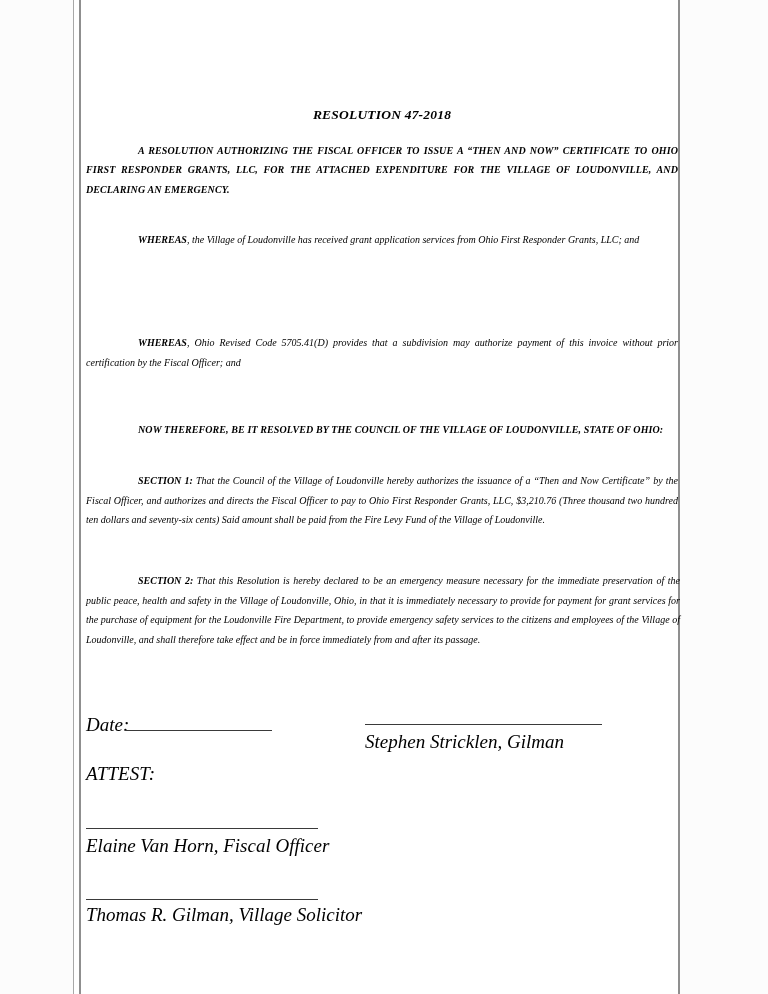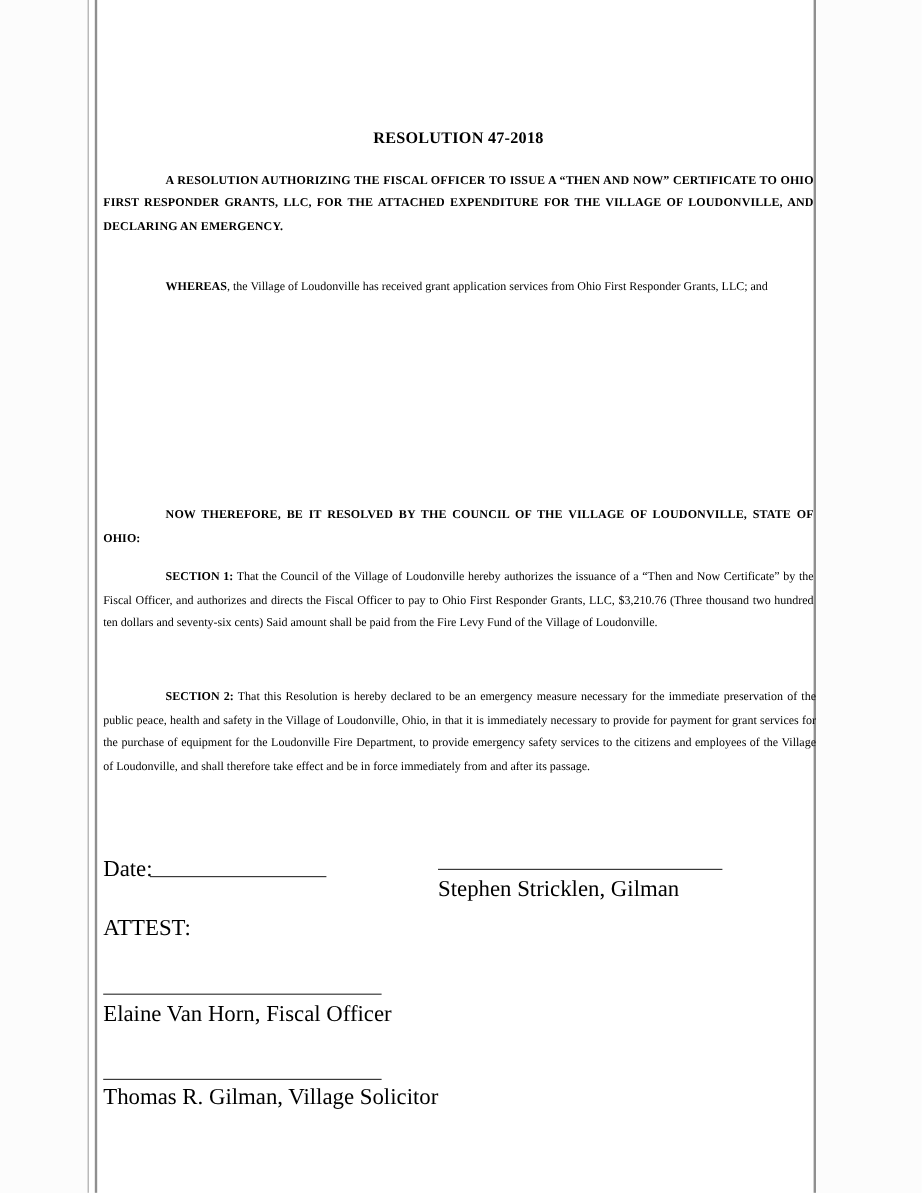--- a/index.html
+++ b/index.html
@@ -48,20 +48,21 @@
   .gutter.left  { left: 0;     width: 73px; }
   .gutter.right { left: 680px; width: 88px; }
 
   
   #content {
     position: absolute;
     left: 86px;
     top: 0;
     width: 592px;   
     height: 994px;
+    font-style: italic;
   }
 
   .doc-title {
     position: absolute;
     left: 0;
     top: 107px;
     width: 592px;
     text-align: center;
     font-weight: bold;
     font-size: 13.5px;
@@ -151,20 +152,23 @@
 
     <div class="block caps" id="heading-block">
       <p>A RESOLUTION AUTHORIZING THE FISCAL OFFICER TO ISSUE A “THEN AND NOW” CERTIFICATE TO OHIO FIRST RESPONDER GRANTS, LLC, FOR THE ATTACHED EXPENDITURE FOR THE VILLAGE OF LOUDONVILLE, AND DECLARING AN EMERGENCY.</p>
     </div>
 
     <div class="block" id="whereas-1">
       <p><span class="lead">WHEREAS</span><span>, the Village of Loudonville has received grant application services from Ohio First Responder Grants, LLC; and</span></p>
     </div>
 
 
+    <div class="block" id="whereas-3">
+      <p><span class="lead">WHEREAS</span><span>, Ohio Revised Code 5705.41(D) provides that a subdivision may authorize payment of this invoice without prior certification by the Fiscal Officer; and</span></p>
+    </div>
 
 
     <div class="block caps" id="now-therefore">
       <p>NOW THEREFORE, BE IT RESOLVED BY THE COUNCIL OF THE VILLAGE OF LOUDONVILLE, STATE OF OHIO:</p>
     </div>
 
     <div class="block" id="section-1">
       <p><span class="lead">SECTION 1:</span><span> That the Council of the Village of Loudonville hereby authorizes the issuance of a “Then and Now Certificate” by the Fiscal Officer, and authorizes and directs the Fiscal Officer to pay to Ohio First Responder Grants, LLC, $3,210.76 (Three thousand two hundred ten dollars and seventy-six cents) Said amount shall be paid from the Fire Levy Fund of the Village of Loudonville.</span></p>
     </div>
 

